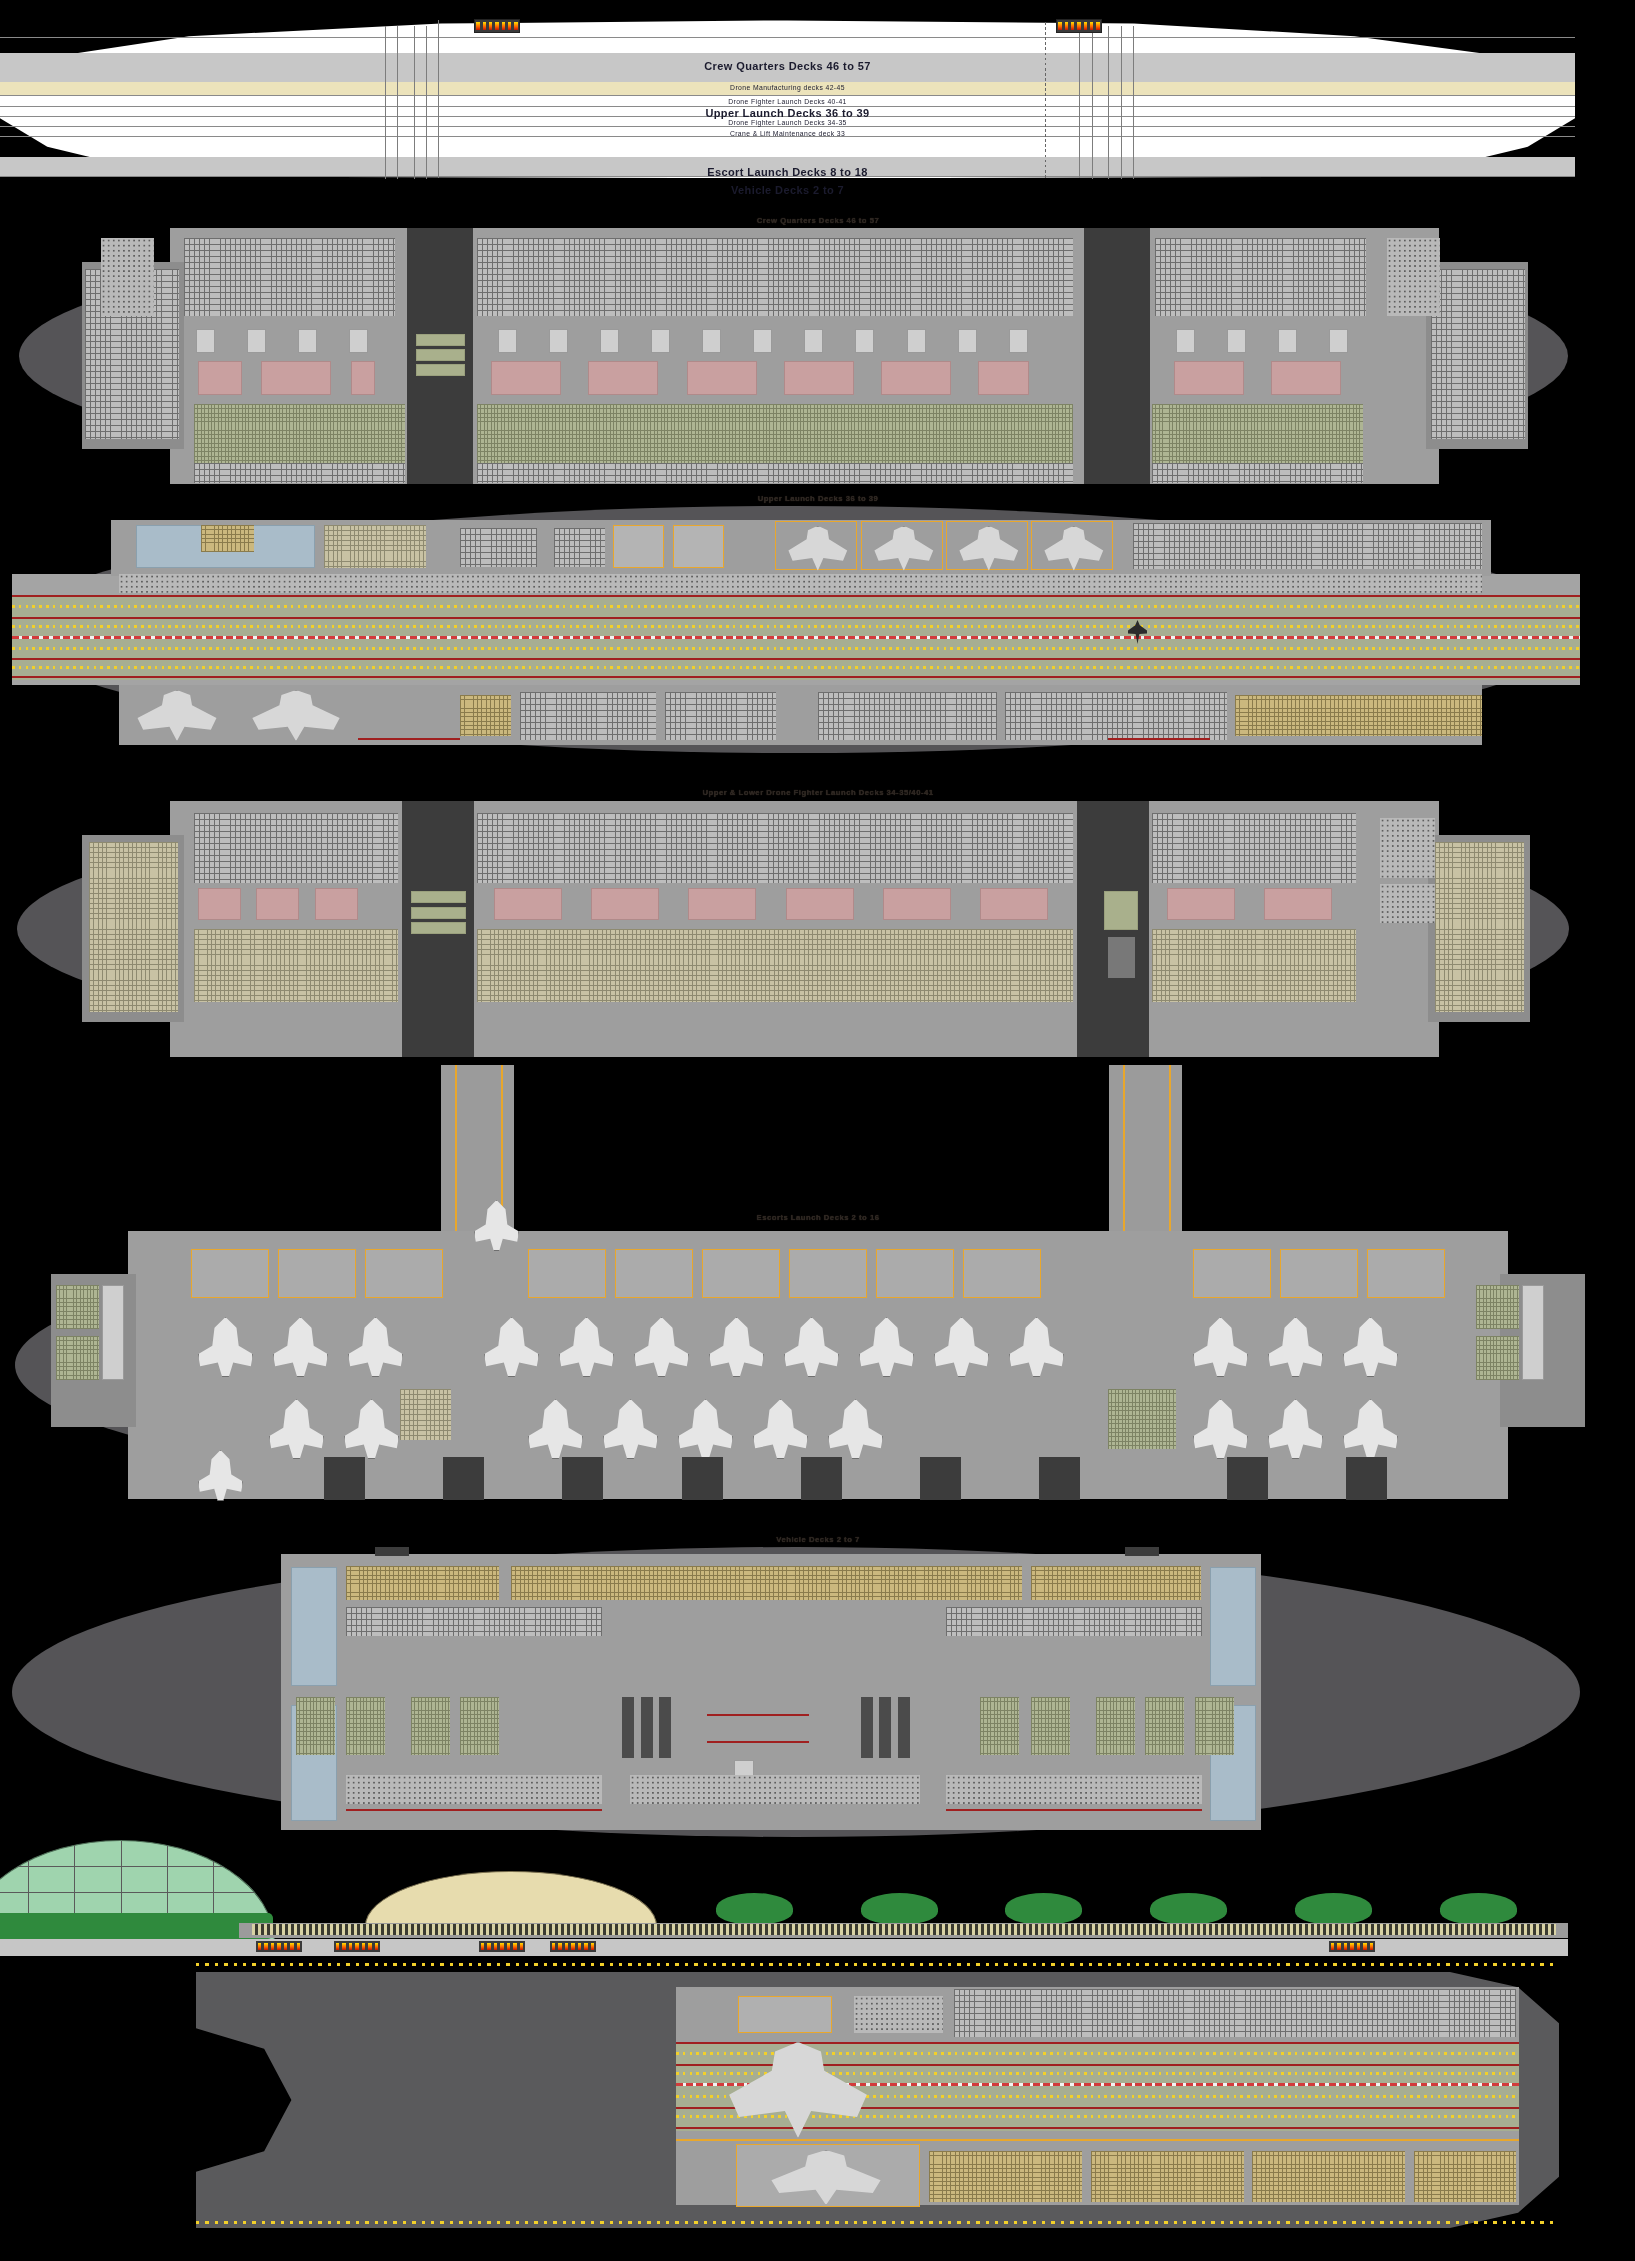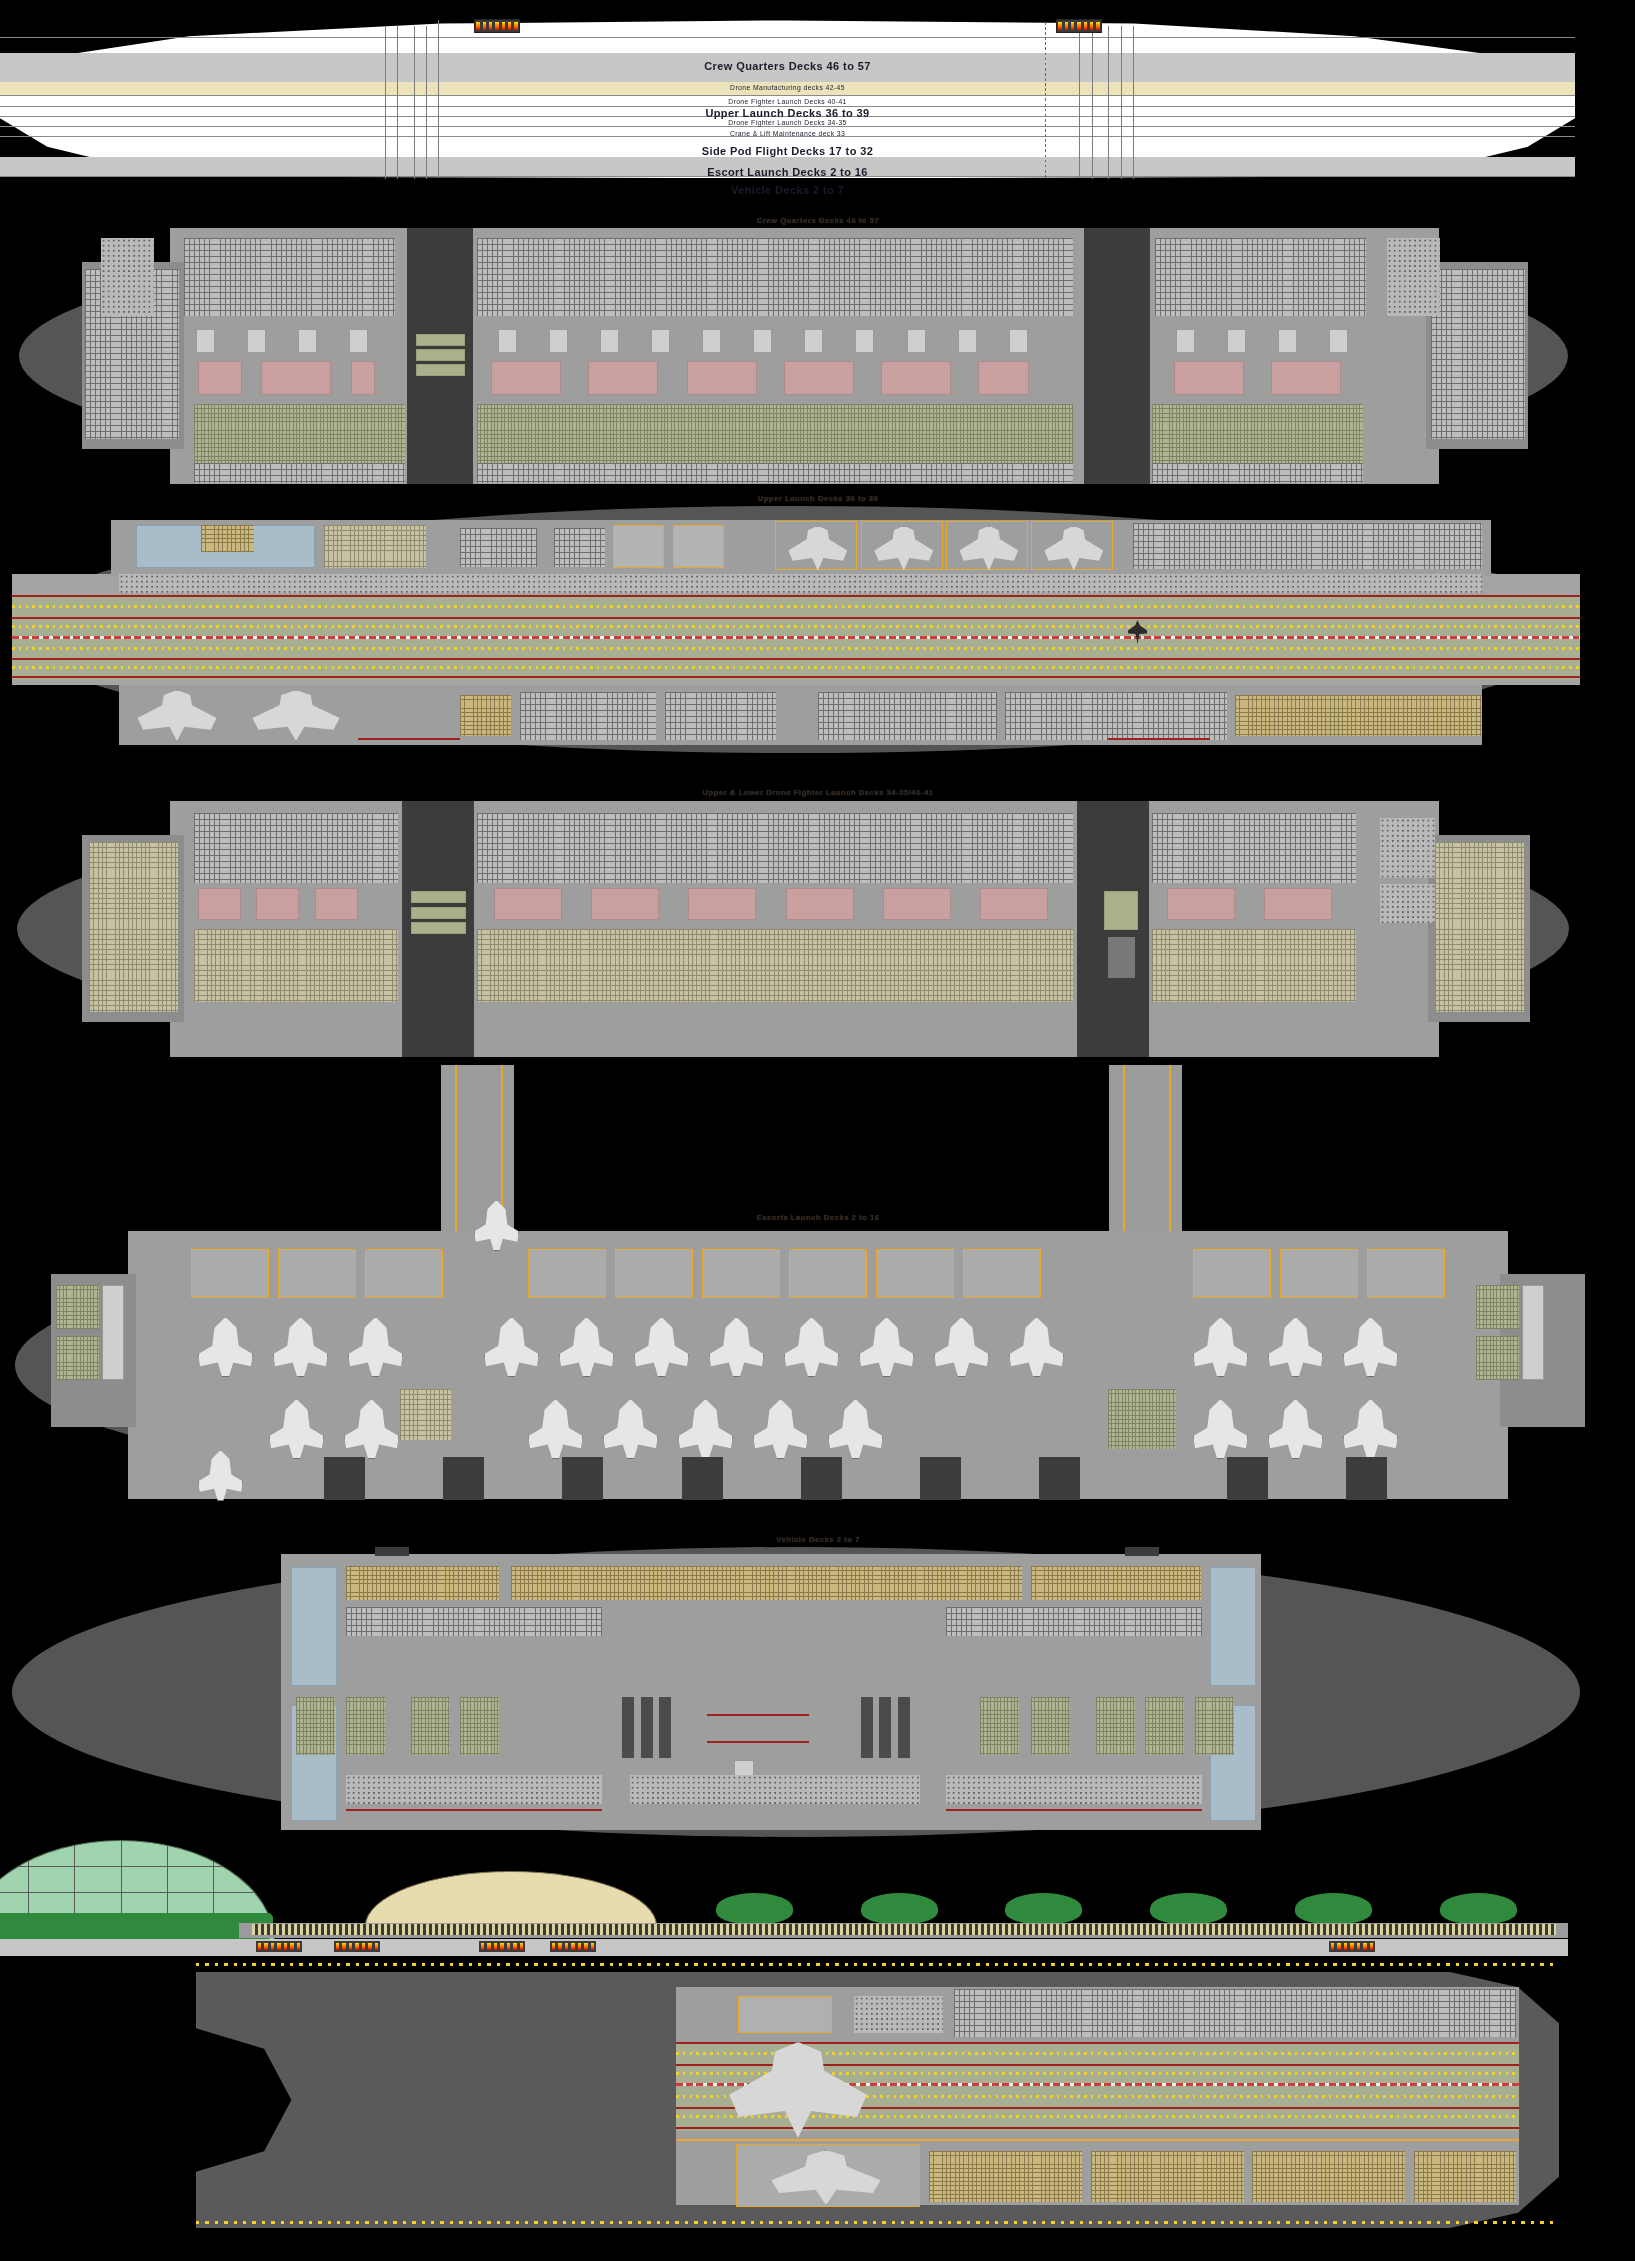--- a/index.html
+++ b/index.html
@@ -193,22 +193,21 @@
       <i></i>
       <i></i>
   </div>
 
   <div class="lbl big" style="top:60px">Crew Quarters Decks 46 to 57</div>
   <div class="lbl sm" style="top:84px">Drone Manufacturing decks 42-45</div>
   <div class="lbl sm" style="top:98px">Drone Fighter Launch Decks 40-41</div>
   <div class="lbl big" style="top:107px">Upper Launch Decks 36 to 39</div>
   <div class="lbl sm" style="top:119px">Drone Fighter Launch Decks 34-35</div>
   <div class="lbl sm" style="top:130px">Crane &amp; Lift Maintenance deck 33</div>
-  <div class="lbl big" style="top:145px">Side Pod Flight Decks 17 to 32</div>
-  <div class="lbl big" style="top:166px">Escort Launch Decks 2 to 16</div>
+  <div class="lbl big" style="top:166px">Escort Launch Decks 8 to 18</div>
   <div class="lbl big" style="top:184px">Vehicle Decks 2 to 7</div>
 </div>
 
 <div class="sechead" style="top:216px">Crew Quarters Decks 46 to 57</div>
 <div class="panel deck" id="p2" style="top:228px;height:256px;">
   <div class="hull-ellipse" style="left:19px;top:0;width:1549px;height:256px;"></div>
   <div class="hull-inner" style="left:170px;top:0;width:1269px;height:256px;background:#9e9e9e"></div>
   <div class="hull-inner" style="left:82px;top:34px;width:102px;height:187px;background:#8d8d8d"></div>
   <div class="hull-inner" style="left:1426px;top:34px;width:102px;height:187px;background:#8d8d8d"></div>
 

